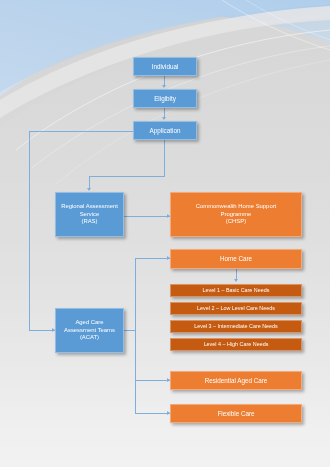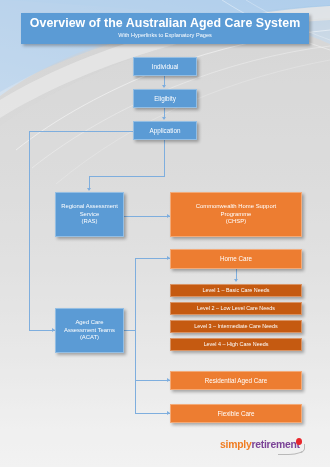--- a/index.html
+++ b/index.html
@@ -174,24 +174,20 @@
     <path d="M0,92 C38,70 88,48 152,32 C214,16 272,8 330,5 L330,0 L0,0 Z" fill="#b7d2ec" opacity="0.55"></path>
     <path d="M0,100 C40,76 92,52 158,34 C220,18 276,9 330,6 L330,20 C272,23 214,32 156,50 C96,68 42,92 0,118 Z" fill="#e6e6e6" opacity="0.85"></path>
     <path d="M330,18 C270,22 208,33 150,52 C92,72 40,98 0,126 L0,467 L330,467 Z" fill="#dddddd" opacity="0.35"></path>
     <path d="M330,30 C276,35 218,48 164,68 C108,90 56,118 16,150" stroke="#ffffff" stroke-width="0.9" fill="none" opacity="0.55"></path>
     <path d="M330,46 C280,52 226,66 176,86 C122,108 72,136 32,168" stroke="#ffffff" stroke-width="0.8" fill="none" opacity="0.4"></path>
     <path d="M330,60 C286,68 236,82 190,102 C140,124 94,152 56,184" stroke="#ffffff" stroke-width="0.7" fill="none" opacity="0.3"></path>
     <path d="M222,0 C250,18 286,36 330,50" stroke="#ffffff" stroke-width="0.8" fill="none" opacity="0.5"></path>
     <path d="M246,0 C272,16 302,30 330,40" stroke="#ffffff" stroke-width="0.7" fill="none" opacity="0.4"></path>
   </svg>
 
-  <div class="header-banner">
-    <div class="header-title">Overview of the Australian Aged Care System</div>
-    <div class="header-sub">With Hyperlinks to Explanatory Pages</div>
-  </div>
 
   <div class="conn conn-v" style="left:164px; top:76px; height:11px;"></div>
   <div class="arrow arrow-down" style="left:161.5px; top:85px;"></div>
 
   <div class="conn conn-v" style="left:164px; top:108px; height:11px;"></div>
   <div class="arrow arrow-down" style="left:161.5px; top:117px;"></div>
 
   <div class="conn conn-v" style="left:164px; top:140px; height:6px;"></div>
 
   <div class="conn conn-h" style="left:29px; top:131px; width:106px;"></div>
@@ -273,19 +269,14 @@
   </div>
 
   <div class="box orange" style="left:170px; top:371px; width:132px; height:19px;">
     <span class="box-label lbl-1">Residential Aged Care</span>
   </div>
 
   <div class="box orange" style="left:170px; top:404px; width:132px; height:19px;">
     <span class="box-label lbl-1">Flexible Care</span>
   </div>
 
-  <div class="logo">
-    <div class="logo-swoosh"></div>
-    <div class="logo-text"><span class="logo-simply">simply</span><span class="logo-retire">retirement</span></div>
-    <div class="logo-dot"></div>
-  </div>
 
 </div>
 
 </body></html>

